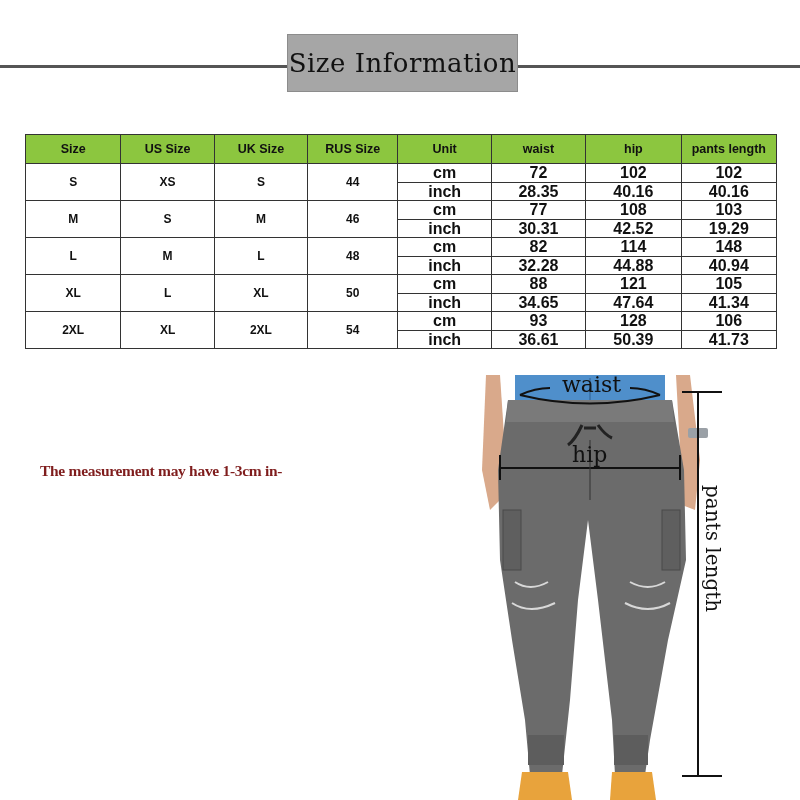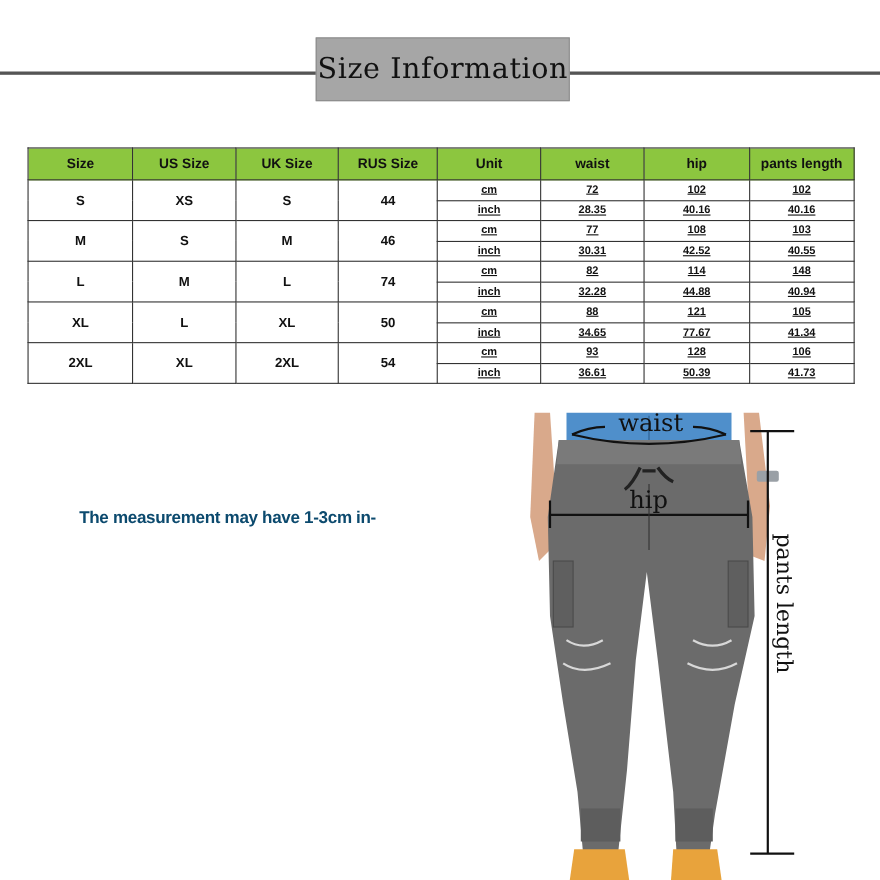--- a/index.html
+++ b/index.html
@@ -20,29 +20,29 @@
     .size-table {
       position: absolute; left: 25px; top: 134px; width: 752px;
       border-collapse: collapse; font-family: "Liberation Sans", sans-serif;
       font-weight: bold; font-size: 12px; color: #111;
     }
     .size-table th, .size-table td {
       border: 1.5px solid #333; text-align: center; padding: 0;
     }
     .size-table th { background: #8cc63f; height: 29px; font-size: 12.5px; }
     .size-table td.big { height: 37px; }
-    .size-table td.small { height: 18.5px; font-size: 10px; line-height: 17px; text-decoration: underline; }
+    .size-table td.small { height: 18.5px; font-size: 16px; line-height: 17px; }
     .c1 { width: 95px; } .c2 { width: 93px; } .c3 { width: 93px; margin-left: 16px; } .c4 { width: 90px; }
     .c5 { width: 93px; } .c6 { width: 94px; } .c7 { width: 95px; } .c8 { width: 95px; }
 
     
     .note {
       position: absolute; left: 40px; top: 455px; width: 340px;
-      font-family: Liberation Sans, sans-serif; font-weight: bold; font-size: 15.5px;
-      line-height: 32px; color: #0c4a6e; letter-spacing: -0.3px; margin-left: 32px;
+      font-family: Liberation Serif, serif; font-weight: bold; font-size: 15.5px;
+      line-height: 32px; color: #7f1d1d; letter-spacing: -0.3px;
     }
 
     
     .photo { position: absolute; left: 470px; top: 375px; width: 320px; height: 425px; }
     .label-serif { font-family: "DejaVu Serif", serif; fill: #111; }
   </style>
 </head>
 <body>
 
 <div class="title-line"></div>
@@ -87,28 +87,28 @@
       <td class="big" rowspan="2">46</td>
       <td class="small">cm</td>
       <td class="small">77</td>
       <td class="small">108</td>
       <td class="small">103</td>
     </tr>
     <tr>
       <td class="small">inch</td>
       <td class="small">30.31</td>
       <td class="small">42.52</td>
-      <td class="small">40.55</td>
+      <td class="small">19.29</td>
     </tr>
 
     <tr>
       <td class="big" rowspan="2">L</td>
       <td class="big" rowspan="2">M</td>
       <td class="big" rowspan="2">L</td>
-      <td class="big" rowspan="2">74</td>
+      <td class="big" rowspan="2">48</td>
       <td class="small">cm</td>
       <td class="small">82</td>
       <td class="small">114</td>
       <td class="small">148</td>
     </tr>
     <tr>
       <td class="small">inch</td>
       <td class="small">32.28</td>
       <td class="small">44.88</td>
       <td class="small">40.94</td>
@@ -120,21 +120,21 @@
       <td class="big" rowspan="2">XL</td>
       <td class="big" rowspan="2">50</td>
       <td class="small">cm</td>
       <td class="small">88</td>
       <td class="small">121</td>
       <td class="small">105</td>
     </tr>
     <tr>
       <td class="small">inch</td>
       <td class="small">34.65</td>
-      <td class="small">77.67</td>
+      <td class="small">47.64</td>
       <td class="small">41.34</td>
     </tr>
 
     <tr>
       <td class="big" rowspan="2">2XL</td>
       <td class="big" rowspan="2">XL</td>
       <td class="big" rowspan="2">2XL</td>
       <td class="big" rowspan="2">54</td>
       <td class="small">cm</td>
       <td class="small">93</td>

